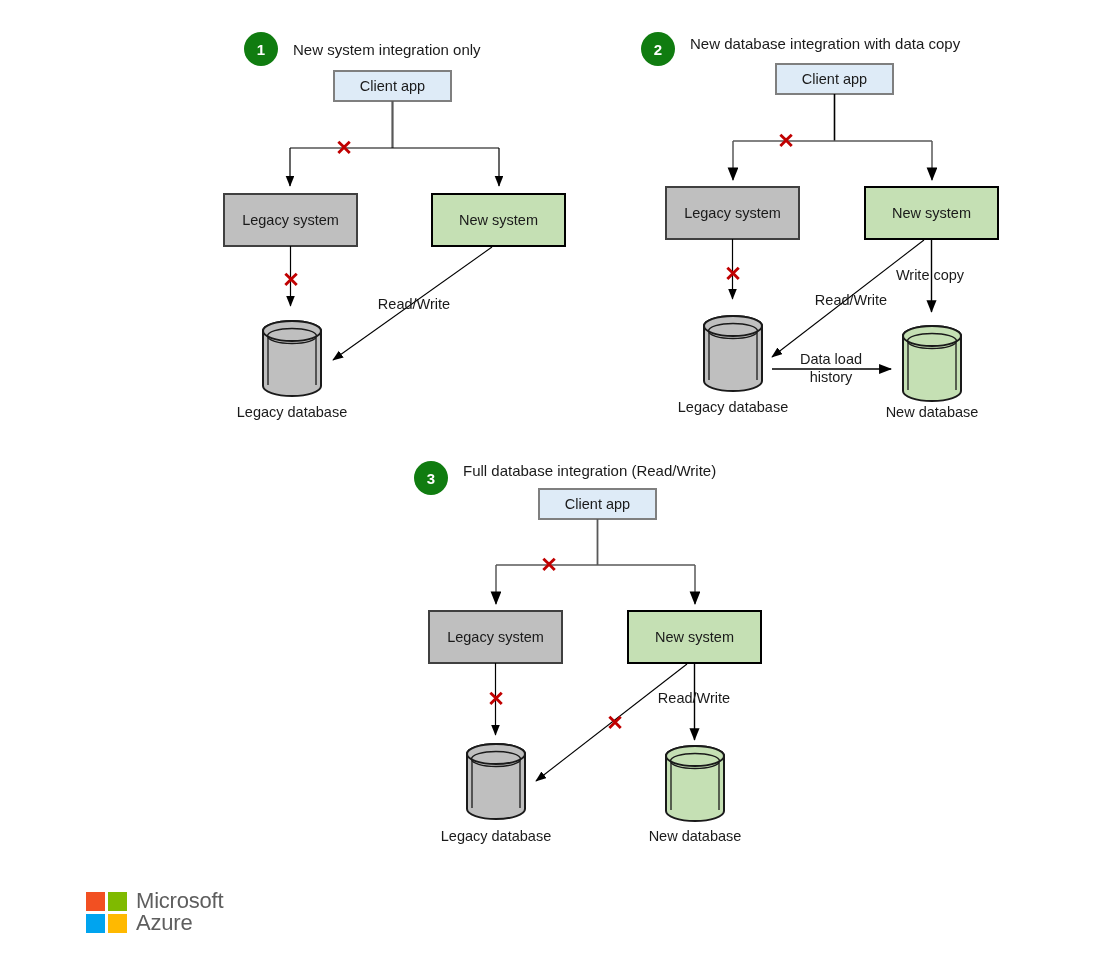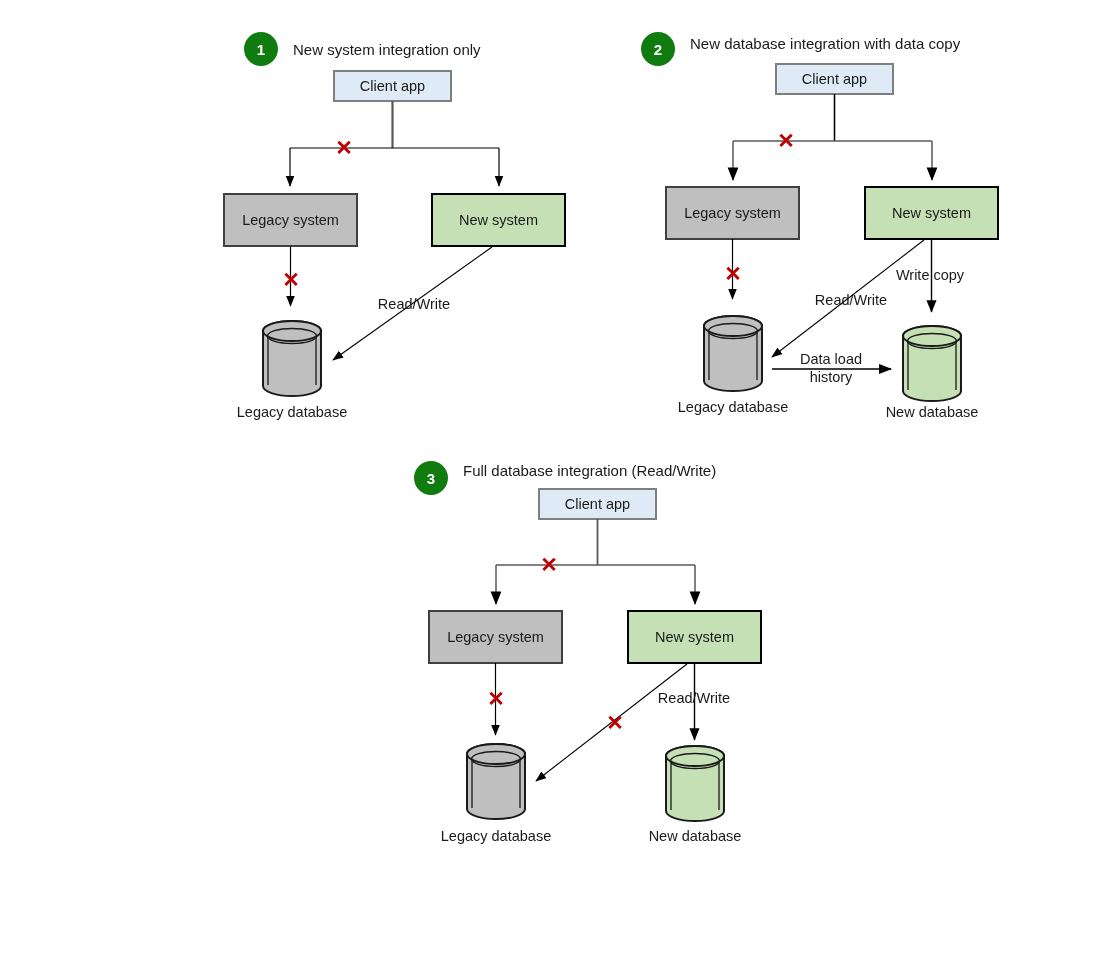--- a/index.html
+++ b/index.html
@@ -234,14 +234,26 @@
         <path d="M666,756 a29,10 0 0 1 58,0 L724,811 a29,10 0 0 1 -58,0 Z" fill="#c5e0b4" stroke="#1a1a1a" stroke-width="2"></path>
         <ellipse cx="695" cy="756" rx="29" ry="10" fill="#c5e0b4" stroke="#1a1a1a" stroke-width="2"></ellipse>
         <ellipse cx="695" cy="761" rx="24.5" ry="7.5" fill="none" stroke="#1a1a1a" stroke-width="1.4"></ellipse>
         <path d="M671,763 L671,810" stroke="#1a1a1a" stroke-width="1.3" fill="none"></path>
         <path d="M719,763 L719,810" stroke="#1a1a1a" stroke-width="1.3" fill="none"></path>
       </g>
       <text class="cap-label" x="695" y="841" text-anchor="middle">New database</text>
     </g>
   </svg>
 
+  <div class="brand-wrap">
+    <div class="ms-squares">
+      <div class="sq" style="background:#f25022"></div>
+      <div class="sq" style="background:#7fba00"></div>
+      <div class="sq" style="background:#00a4ef"></div>
+      <div class="sq" style="background:#ffb900"></div>
+    </div>
+    <div class="brand-text">
+      <span class="brand-ms">Microsoft</span>
+      <span class="brand-az">Azure</span>
+    </div>
+  </div>
 
 </div>
 
 </body></html>

